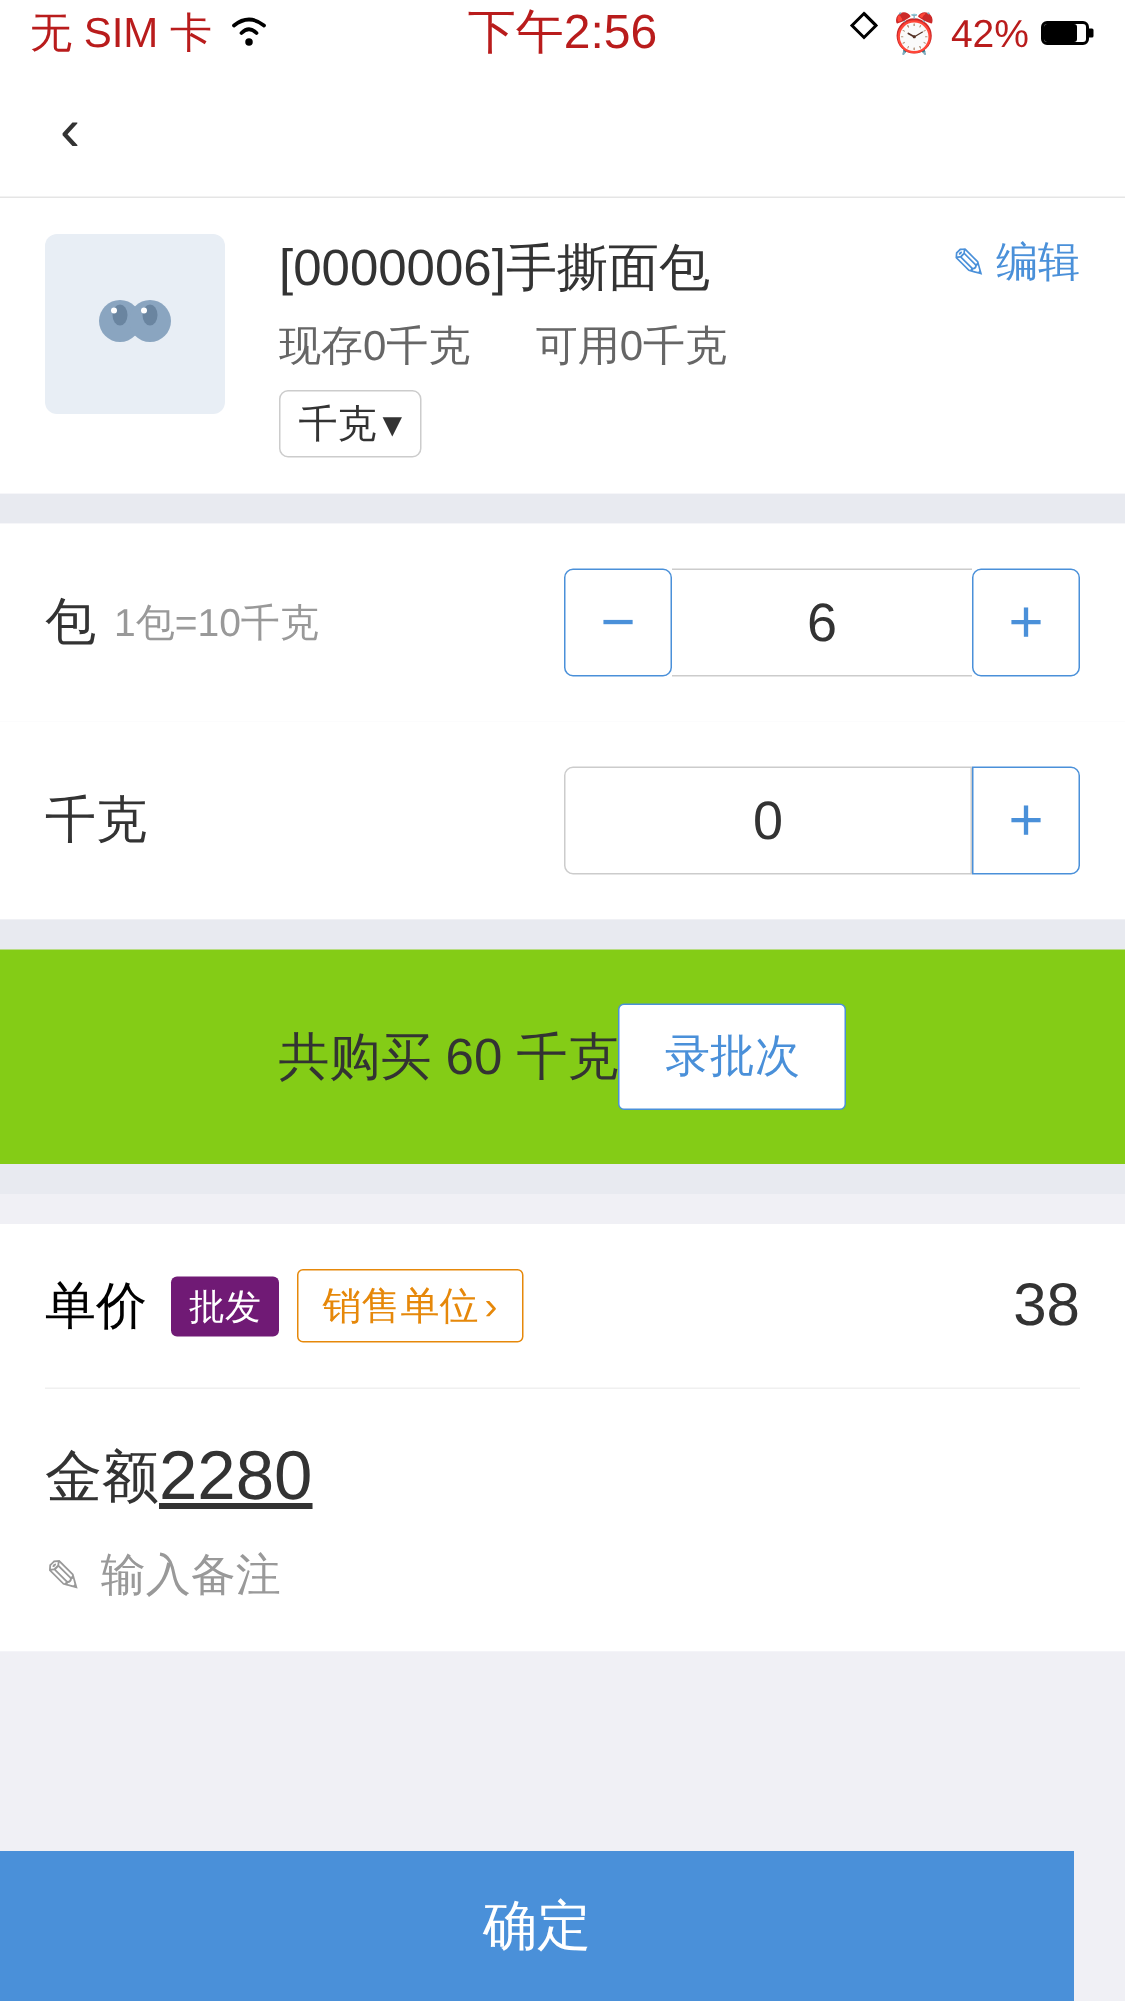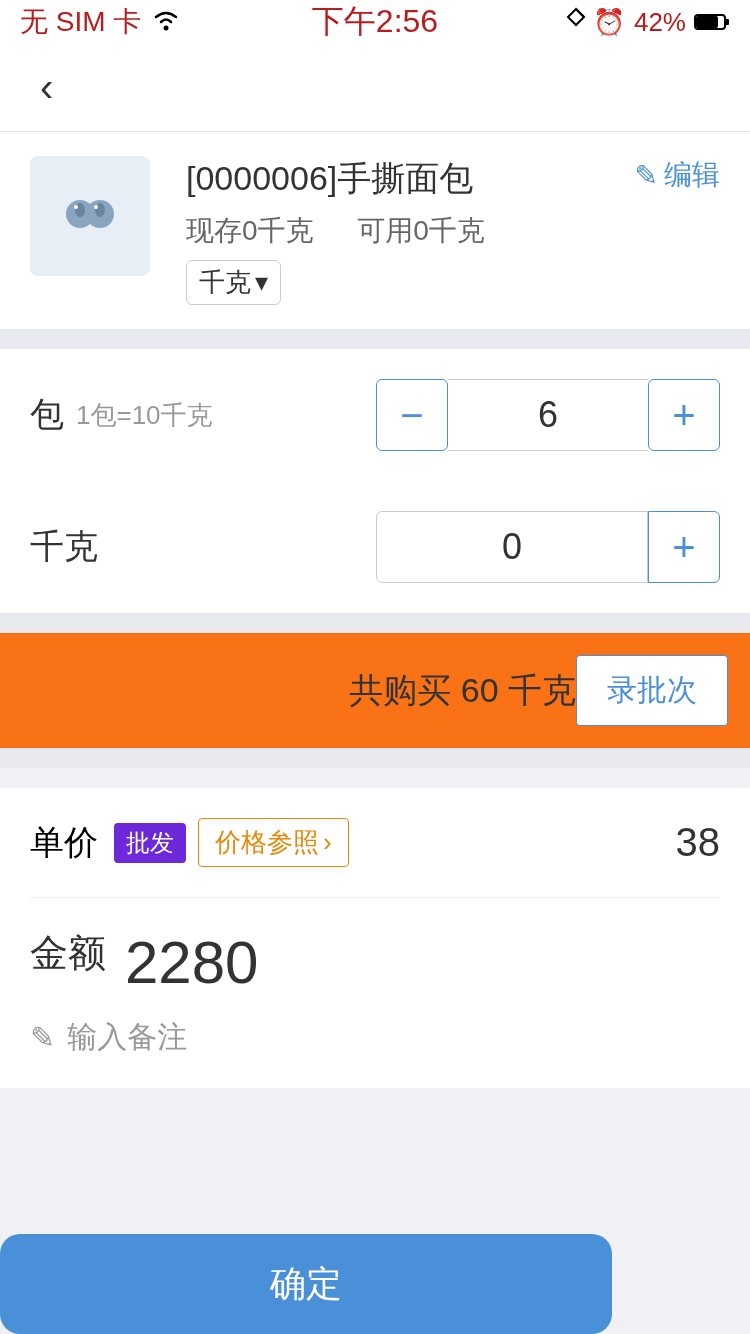--- a/index.html
+++ b/index.html
@@ -198,25 +198,25 @@
       border: 1px solid #ccc;
       text-align: center;
       font-size: 36px;
       color: #333;
       background: #fff;
       border-radius: 6px 0 0 6px;
     }
 
     
     .total-row {
-      background: #f97316;
-      padding: 22px;
-      display: flex;
-      align-items: center;
-      justify-content: flex-end;
+      background: #84cc16;
+      padding: 36px;
+      display: flex;
+      align-items: center;
+      justify-content: center;
     }
     .total-text {
       font-size: 34px;
       color: #333;
     }
     .total-text span {
       color: #333;
       font-weight: 500;
     }
     .batch-btn {
@@ -240,21 +240,21 @@
       align-items: center;
       padding-bottom: 30px;
       border-bottom: 1px solid #f0f0f0;
     }
     .price-label {
       font-size: 34px;
       color: #000000;
       margin-right: 16px;
     }
     .price-tag {
-      background: #6d28d9;
+      background: #701a75;
       color: #fff;
       font-size: 24px;
       padding: 4px 12px;
       border-radius: 4px;
       margin-right: 12px;
     }
     .price-ref-btn {
       border: 1px solid #e6880a;
       color: #e6880a;
       background: #fff;
@@ -273,32 +273,33 @@
       font-weight: 400;
     }
 
     
     .amount-section {
       background: #fff;
       padding: 30px;
     }
     .amount-row {
       display: flex;
-      align-items: flex-start;
-      gap: 19px;
+      align-items: flex-end;
+      gap: 0;
       margin-bottom: 20px;
     }
     .amount-label {
       font-size: 38px;
       color: #333;
     }
     .amount-value {
-      font-size: 60px;
-      color: #333;
-      font-weight: 500;
+      font-size: 46px;
+      color: #333;
+      font-weight: 500;
+      text-decoration: underline;
     }
     .note-row {
       display: flex;
       align-items: center;
       gap: 12px;
       color: #999;
       font-size: 30px;
       cursor: pointer;
     }
     .note-icon {
@@ -311,28 +312,27 @@
       background: #f0f0f5;
       flex: 1;
       min-height: 300px;
     }
 
     
     .confirm-bar {
       position: fixed;
       bottom: 0;
       left: 0;
-      width: 612px;
+      width: 716px;
       height: 100px;
       background: #4a90d9;
       display: flex;
       align-items: center;
       justify-content: center;
       cursor: pointer;
-      border-radius: 20px;
     }
     .confirm-text {
       font-size: 36px;
       color: #fff;
       font-weight: 500;
     }
 
     .page-wrapper {
       display: flex;
       flex-direction: column;
@@ -449,21 +449,21 @@
     <button class="batch-btn">录批次</button>
   </div>
 
   <div class="divider"></div>
 
   <div class="price-section">
     <div class="price-row">
       <span class="price-label">单价</span>
       <span class="price-tag">批发</span>
       <div class="price-ref-btn">
-        <span>价格参照</span>
+        <span>销售单位</span>
         <span>›</span>
       </div>
       <span class="price-value">38</span>
     </div>
   </div>
 
   <div class="amount-section">
     <div class="amount-row">
       <span class="amount-label">金额</span>
       <span class="amount-value">2280</span>

